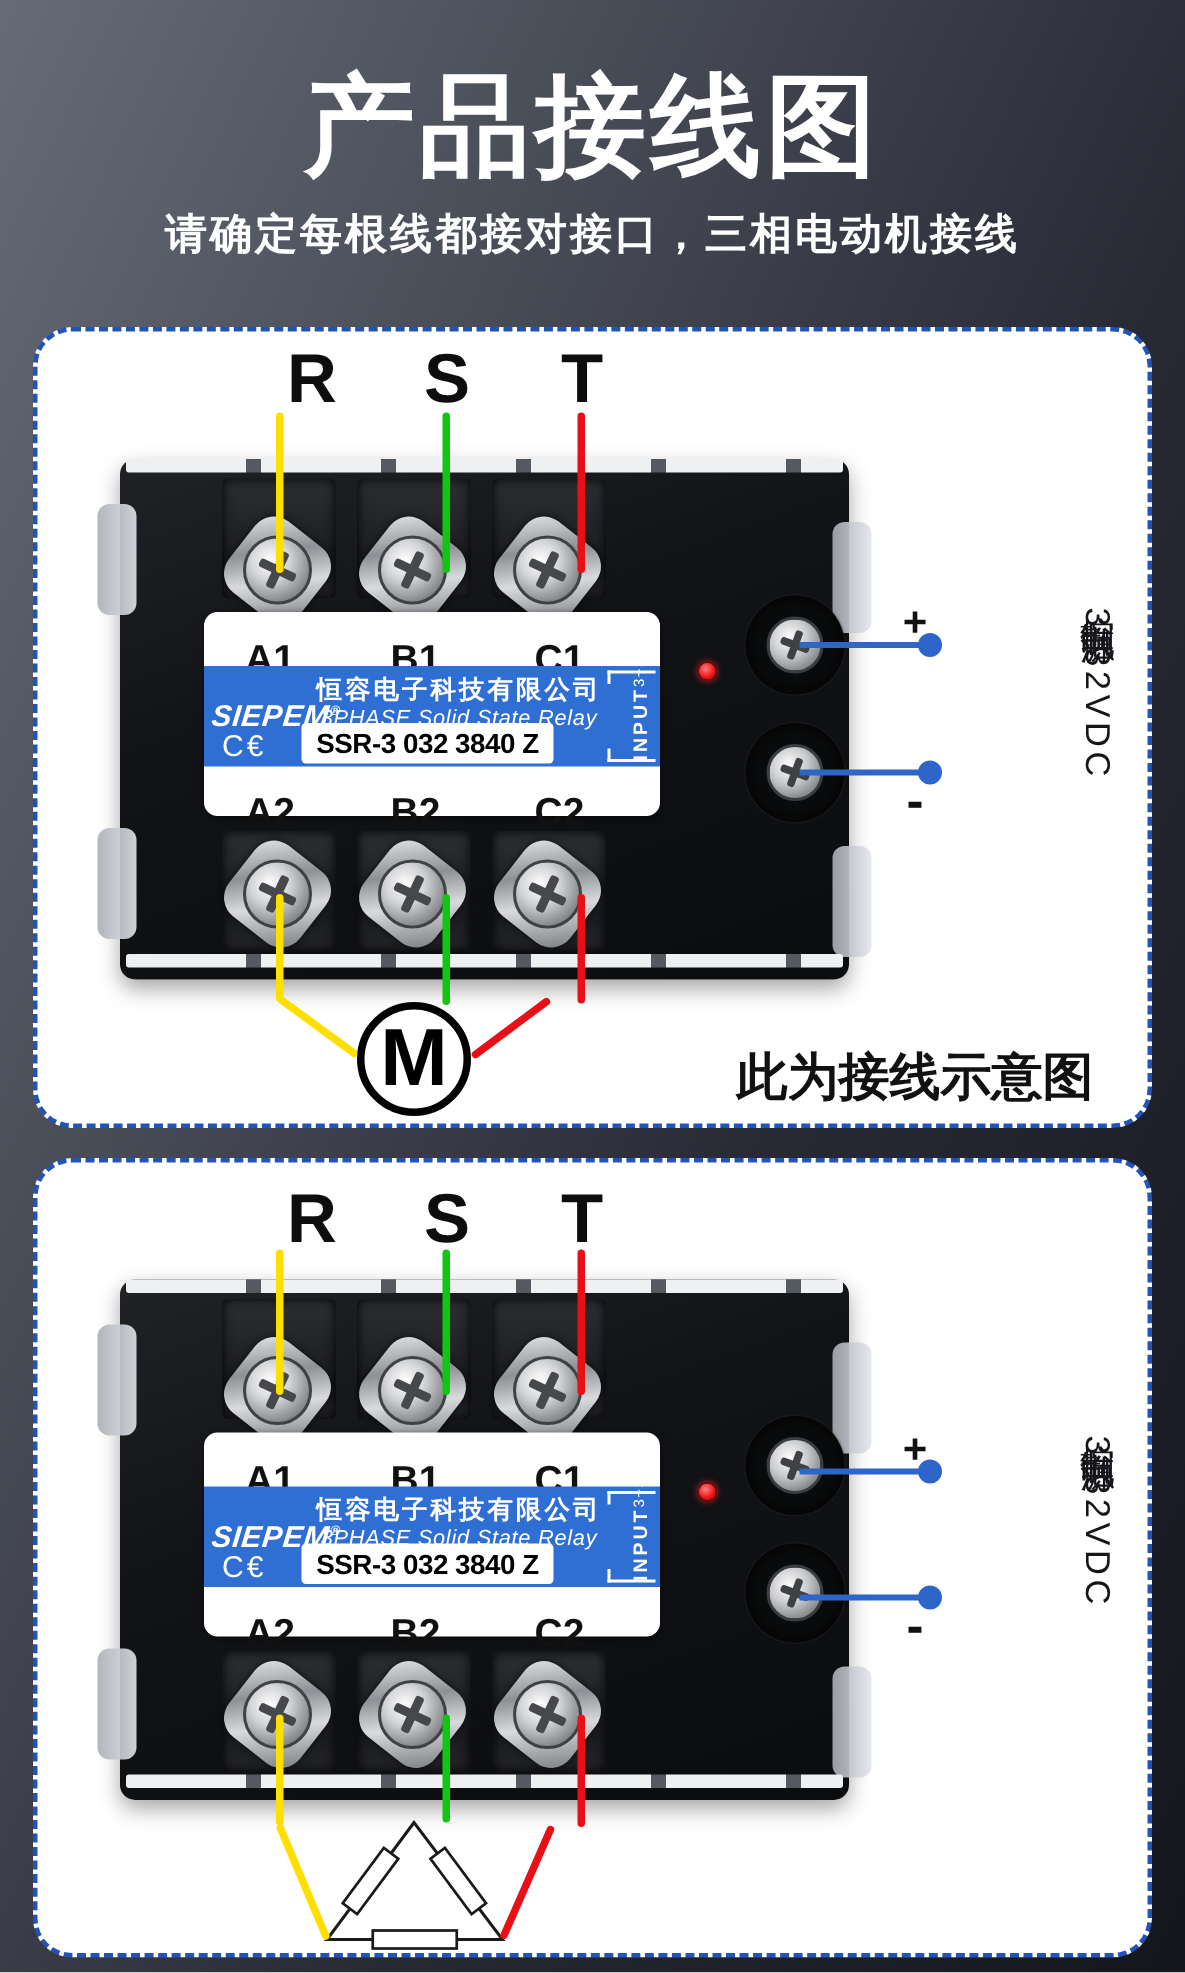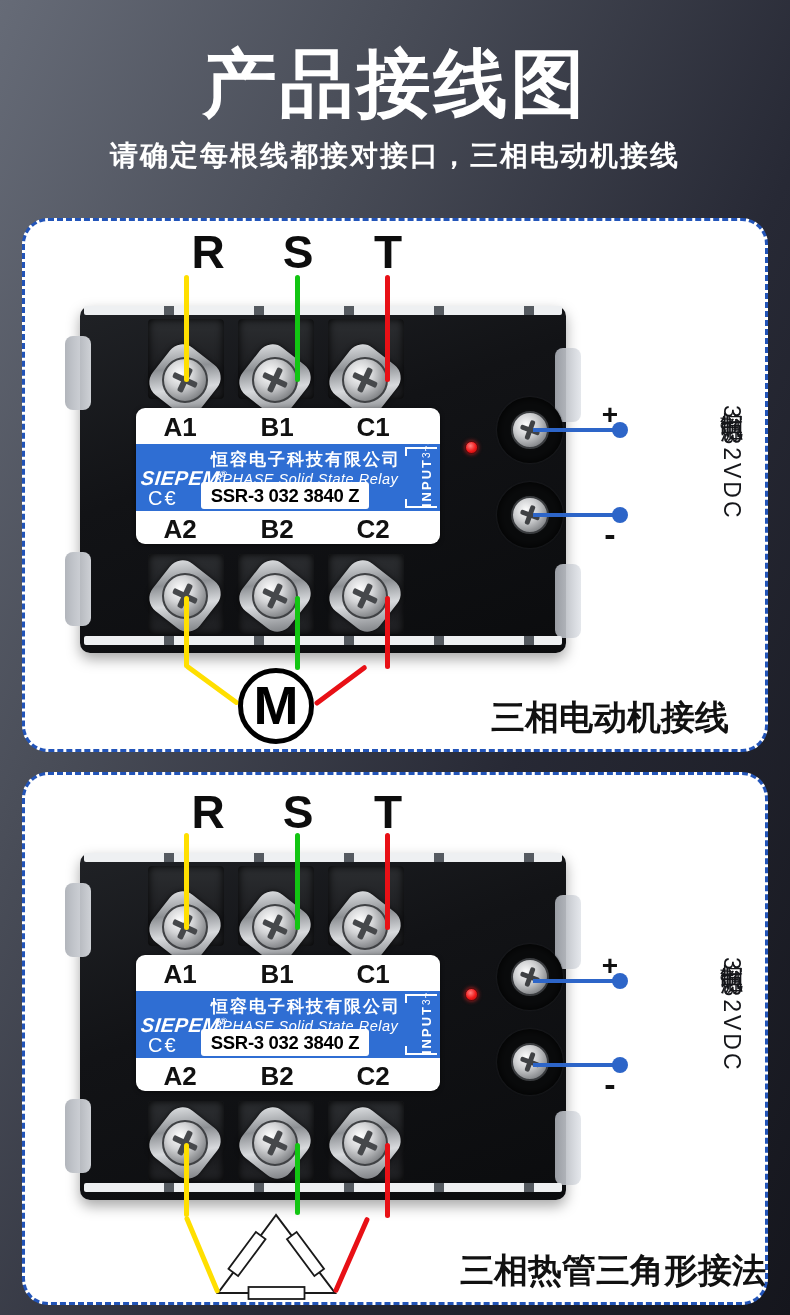--- a/index.html
+++ b/index.html
@@ -55,21 +55,21 @@
     border:2px solid #3a3c3f;box-sizing:border-box;}
   .cscrew:before,.cscrew:after{content:"";position:absolute;left:50%;top:50%;background:#3f4144;border-radius:2px;}
   .cscrew:before{width:20px;height:5px;transform:translate(-50%,-50%) rotate(20deg);}
   .cscrew:after{width:5px;height:20px;transform:translate(-50%,-50%) rotate(20deg);}
   .led{position:absolute;width:11px;height:11px;border-radius:50%;
     background:radial-gradient(circle at 40% 35%,#ff8080 0%,#ef1a1a 55%,#a50808 100%);
     border:1px solid #6d0a0c;box-shadow:0 0 4px rgba(255,40,40,.8);}
   
   .rlabel{position:absolute;left:56px;top:102px;width:304px;height:136px;background:#fff;
     border-radius:9px;box-shadow:0 1px 4px rgba(0,0,0,.5);}
-  .trow span{position:absolute;width:44px;text-align:center;font-size:26px;font-weight:bold;color:#111;}
+  .trow span{position:absolute;width:44px;text-align:center;font-size:26px;font-weight:bold;color:#111;margin-top:12px;}
   .band{position:absolute;left:0;top:36px;width:304px;height:67px;background:#2f6ed3;color:#fff;}
   .brand{position:absolute;left:5px;top:23px;font-size:20px;font-weight:bold;font-style:italic;
     transform:skewX(-6deg);letter-spacing:0.5px;}
   .brand sup{font-size:9px;}
   .company{position:absolute;left:70px;top:4px;width:200px;text-align:center;font-size:17px;
     font-weight:600;letter-spacing:2px;}
   .ptype{position:absolute;left:70px;top:27px;width:200px;text-align:center;font-size:14.5px;
     font-style:italic;letter-spacing:0.5px;}
   .ce{position:absolute;left:12px;top:43px;font-size:20px;letter-spacing:2px;}
   .modelbox{position:absolute;left:65px;top:38px;width:168px;height:27px;background:#fff;border-radius:3px;
@@ -207,21 +207,21 @@
     <div class="motor">M</div>
 
     <div class="bluewire" style="left:508px;top:207px;width:88px"></div>
     <div class="bluedot" style="left:587px;top:201px"></div>
     <div class="sign" style="left:570px;top:178px;font-size:28px">+</div>
     <div class="bluewire" style="left:508px;top:292px;width:88px"></div>
     <div class="bluedot" style="left:587px;top:286px"></div>
     <div class="sign" style="left:570px;top:294px;font-size:34px">-</div>
     <div class="vlabel" style="left:692px;top:172px;height:200px">控制电源3-32VDC</div>
 
-    <div class="caption" style="left:420px;top:474px">三相电动机接线</div>
+    <div class="caption" style="left:420px;top:474px">此为接线示意图</div>
   </div>
 
   <div class="panel p2">
     <div class="phase" style="left:161px;top:10px">R</div>
     <div class="phase" style="left:251px;top:10px">S</div>
     <div class="phase" style="left:341px;top:10px">T</div>
 
     <div class="wire wv yellow" style="left:159px;top:58px;height:97px"></div>
     <div class="wire wv green" style="left:270px;top:58px;height:97px"></div>
     <div class="wire wv red" style="left:360px;top:58px;height:97px"></div>
@@ -332,16 +332,15 @@
     </svg>
 
     <div class="bluewire" style="left:508px;top:204px;width:88px"></div>
     <div class="bluedot" style="left:587px;top:198px"></div>
     <div class="sign" style="left:570px;top:175px;font-size:28px">+</div>
     <div class="bluewire" style="left:508px;top:288px;width:88px"></div>
     <div class="bluedot" style="left:587px;top:282px"></div>
     <div class="sign" style="left:570px;top:290px;font-size:34px">-</div>
     <div class="vlabel" style="left:692px;top:170px;height:200px">控制电源3-32VDC</div>
 
-    <div class="caption" style="left:423px;top:473px">三相热管三角形接法</div>
   </div>
 
 </div>
 
 </body></html>

